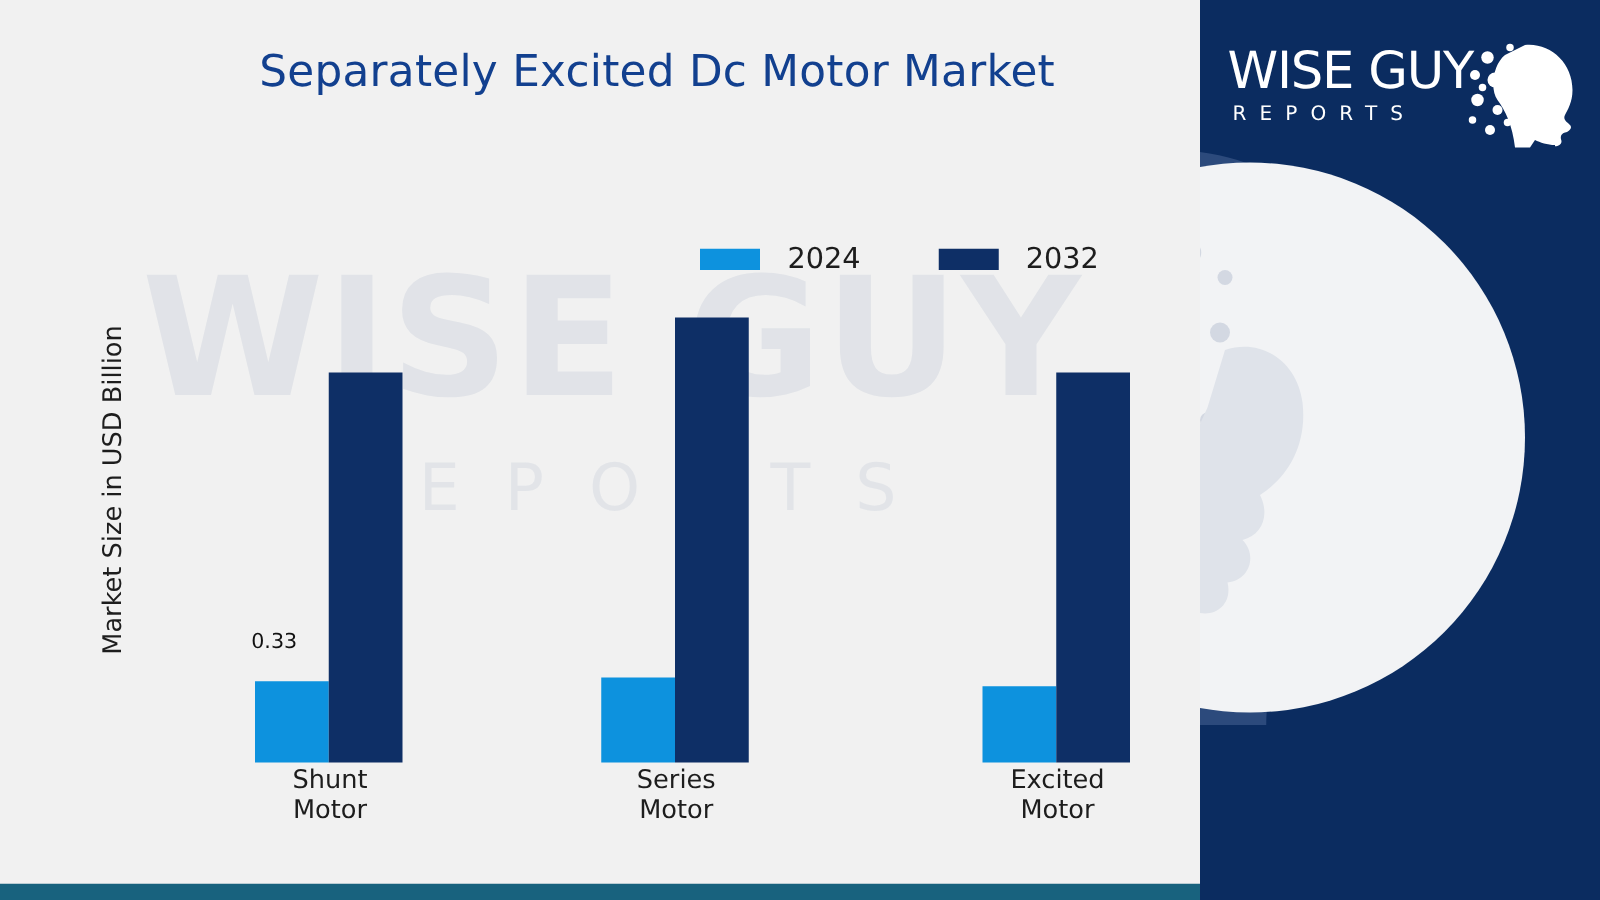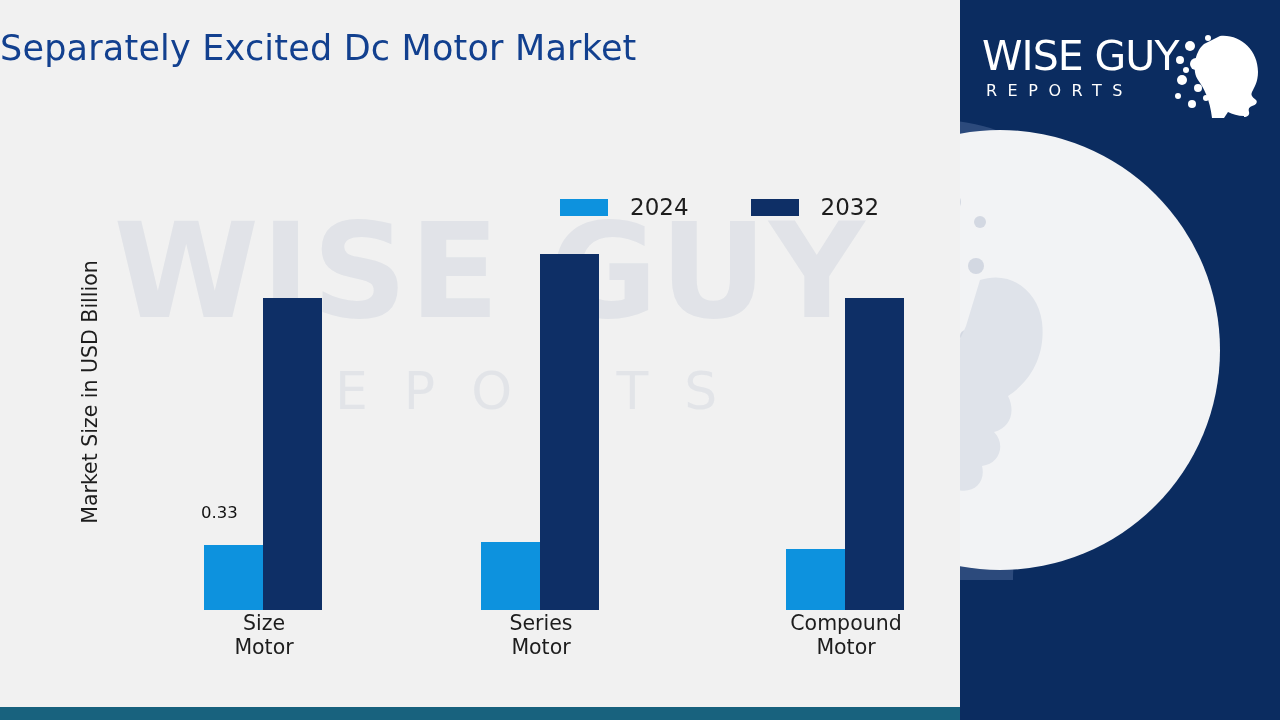--- a/index.html
+++ b/index.html
@@ -52,23 +52,23 @@
     color: #dfe2e7;
     opacity: .8;
     text-align: center;
     text-indent: 36px;
     font-family: "DejaVu Sans", sans-serif;
   }
 
   
   .chart-title {
     position: absolute;
-    left: 0; top: 28px;
+    left: 0; top: 38px;
     width: 844px;
-    text-align: left;
+    text-align: right;
     font-size: 35px;
     color: #12408f;
     font-family: "DejaVu Sans", sans-serif;
     letter-spacing: .2px;
   }
 
   
   .y-axis-label {
     position: absolute;
     left: -110px;
@@ -246,35 +246,35 @@
         <span class="legend-label">2032</span>
       </div>
     </div>
 
     <div class="plot">
 
       <div class="group" style="left:94px;width:120px;">
         <div class="bar bar-2024" style="left:0px;width:59px;height:65px;"></div>
         <div class="bar bar-2032" style="left:59px;width:59px;height:312px;"></div>
         <div class="bar-value" style="left:-3px;bottom:88px;">0.33</div>
-        <div class="cat-label" style="left:-22px;width:164px;">Size
+        <div class="cat-label" style="left:-22px;width:164px;">Shunt
 Motor</div>
       </div>
 
       <div class="group" style="left:371px;width:120px;">
         <div class="bar bar-2024" style="left:0px;width:59px;height:68px;"></div>
         <div class="bar bar-2032" style="left:59px;width:59px;height:356px;"></div>
         <div class="cat-label" style="left:-22px;width:164px;">Series
 Motor</div>
       </div>
 
       <div class="group" style="left:676px;width:120px;">
         <div class="bar bar-2024" style="left:0px;width:59px;height:61px;"></div>
         <div class="bar bar-2032" style="left:59px;width:59px;height:312px;"></div>
-        <div class="cat-label" style="left:-22px;width:164px;">Compound
+        <div class="cat-label" style="left:-22px;width:164px;">Excited
 Motor</div>
       </div>
 
     </div>
 
     <div class="bottom-bar"></div>
   </div>
 
   <div class="right-panel">
 

